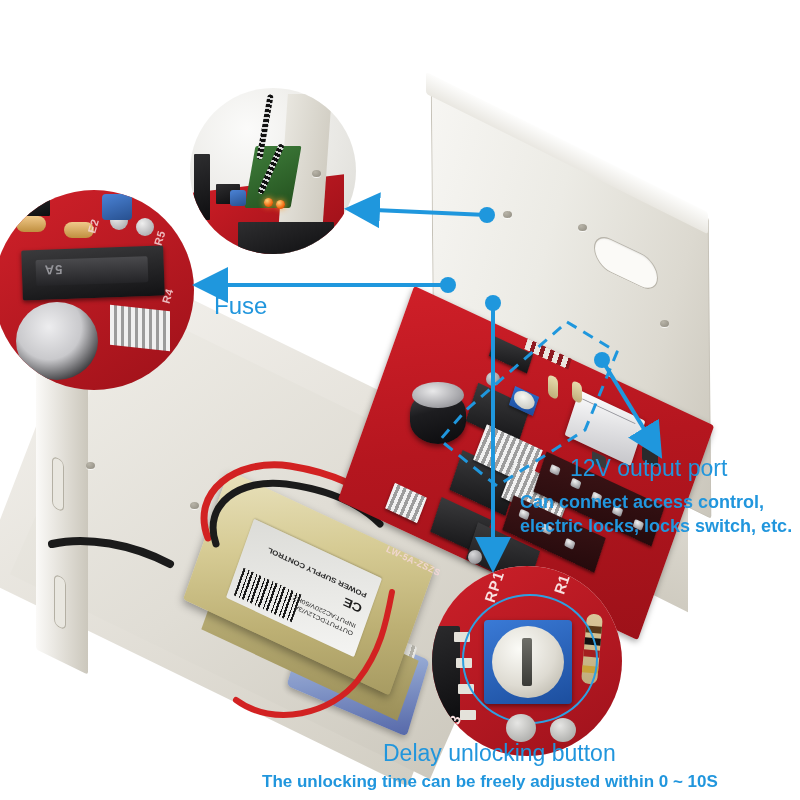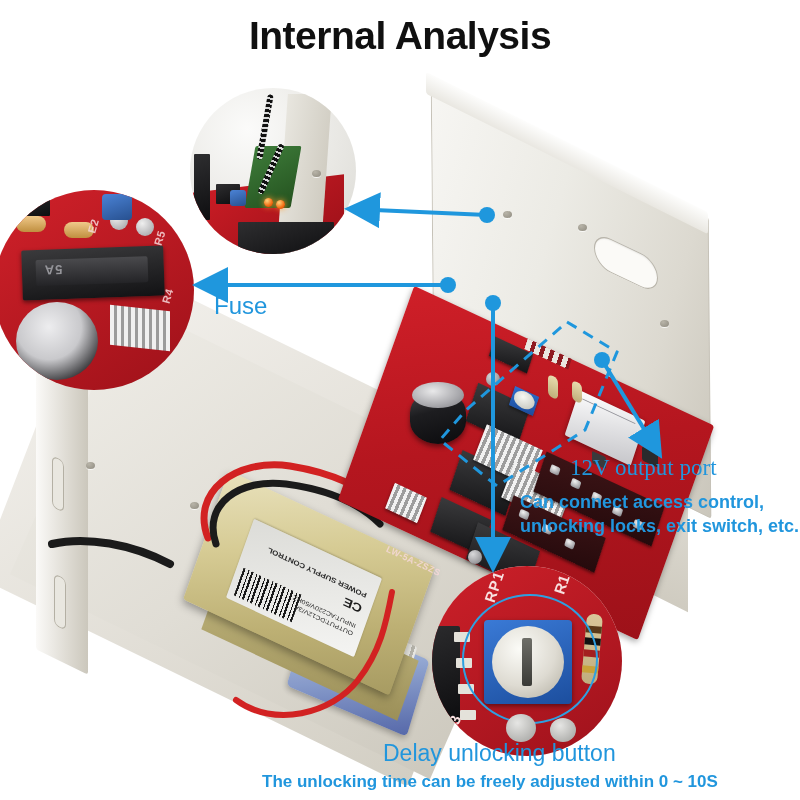--- a/index.html
+++ b/index.html
@@ -24,21 +24,21 @@
 
   
   .anno{position:absolute;color:#2196dd;font-family:"Liberation Sans", sans-serif;white-space:nowrap;}
   .anno-lg{font-size:24px;}
   .anno-md{font-size:23px;}
   .anno-sm{font-size:18px;font-weight:bold;}
   .anno-sm2{font-size:17px;font-weight:bold;}
 
   #lbl-remote{left:352px;top:110px;}
   #lbl-fuse{left:214px;top:292px;}
-  #lbl-12v{left:570px;top:455px;font-family:Liberation Serif, serif;}
+  #lbl-12v{left:570px;top:455px;}
   #lbl-12v-sub1{left:520px;top:492px;}
   #lbl-12v-sub2{left:520px;top:516px;}
   #lbl-delay{left:383px;top:740px;}
   #lbl-delay-sub{left:262px;top:772px;}
 
   
   #arrows{position:absolute;left:0;top:0;width:800px;height:800px;pointer-events:none;}
 
   
   #case-wrap{position:absolute;left:40px;top:140px;width:660px;height:620px;}
@@ -251,21 +251,20 @@
     font-weight:bold;transform:rotate(-72deg);}
   #co-delay .blkconn{position:absolute;left:-6px;top:60px;width:34px;height:96px;
     background:linear-gradient(160deg,#2b2b2d,#0d0d0f);border-radius:2px;}
   #co-delay .smd{position:absolute;background:#e4e2da;border-radius:1px;}
 </style>
 </head>
 <body>
 
 <div id="stage">
 
-  <div class="page-title">Internal Analysis</div>
 
   <div id="case-wrap">
 
     <div class="metal" id="case-base"></div>
     <div class="metal" id="case-floor"></div>
     <div class="metal" id="case-side-left"></div>
     <div class="metal" id="case-right-wall"></div>
     <div class="metal" id="case-back"></div>
     <div class="metal" id="case-back-lip"></div>
 
@@ -444,18 +443,18 @@
     <circle cx="493" cy="303" r="8" fill="#1f97dd"></circle>
 
     <path d="M567,322 L617,352 L585,430 L497,486 L440,440 L466,410 Z" fill="none" stroke="#1f97dd" stroke-width="3" stroke-dasharray="11 8"></path>
   </svg>
 
 
   <div class="anno anno-lg" id="lbl-fuse">Fuse</div>
 
   <div class="anno anno-md" id="lbl-12v">12V output port</div>
   <div class="anno anno-sm" id="lbl-12v-sub1">Can connect access control,</div>
-  <div class="anno anno-sm" id="lbl-12v-sub2">unlocking locks, exit switch, etc.</div>
+  <div class="anno anno-sm" id="lbl-12v-sub2">electric locks, locks switch, etc.</div>
 
   <div class="anno anno-md" id="lbl-delay">Delay unlocking button</div>
   <div class="anno anno-sm2" id="lbl-delay-sub">The unlocking time can be freely adjusted within 0 ~ 10S</div>
 
 </div>
 
 </body></html>

